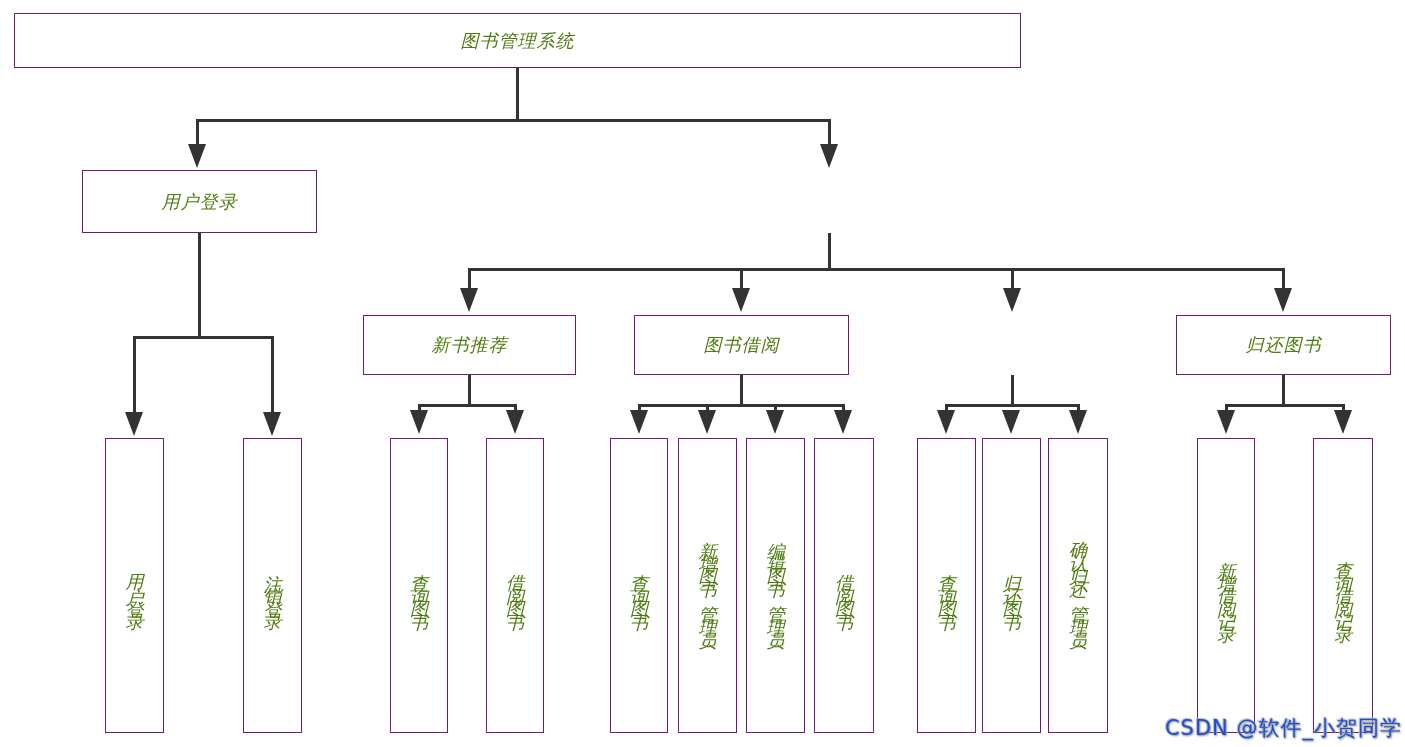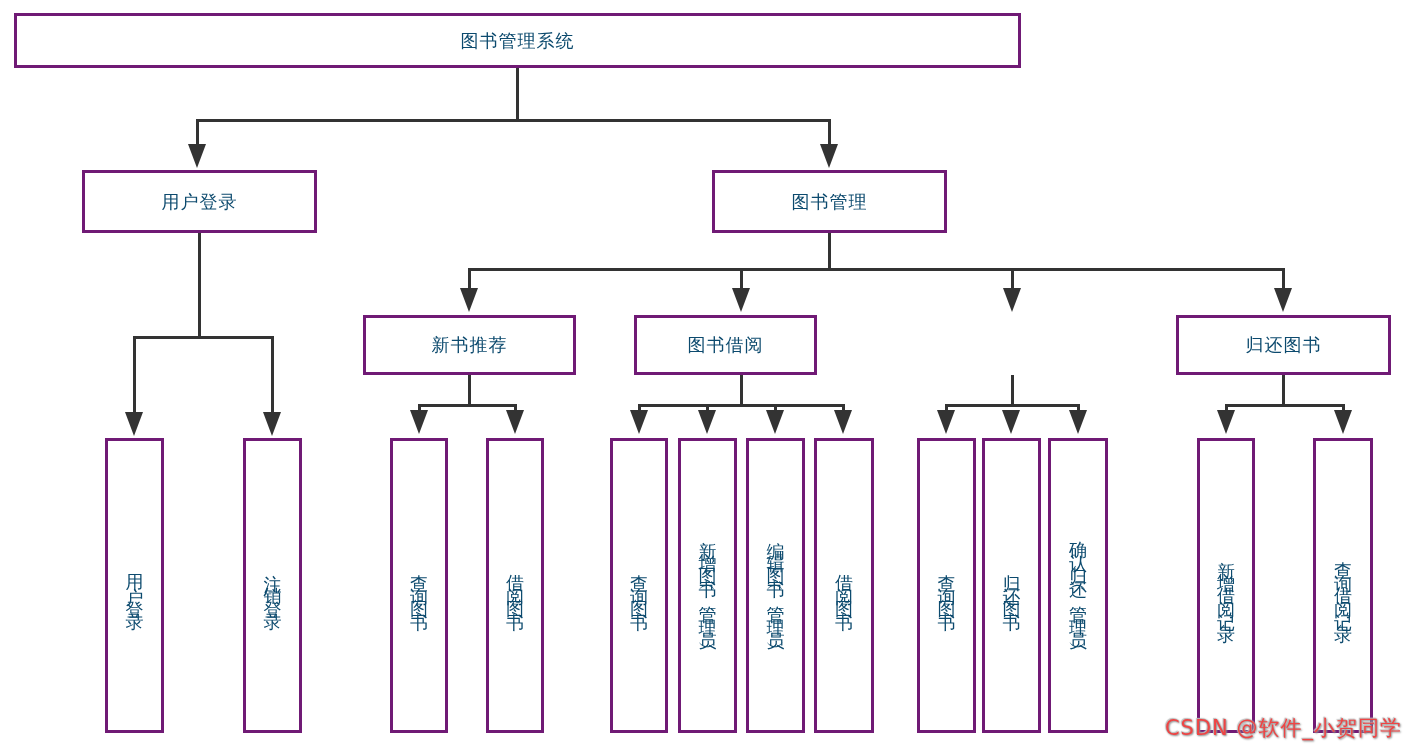--- a/index.html
+++ b/index.html
@@ -7,29 +7,30 @@
     position: relative;
     width: 1405px;
     height: 747px;
     background: #ffffff;
     font-family: "DejaVu Sans", sans-serif;
     overflow: hidden;
   }
   .box {
     position: absolute;
     box-sizing: border-box;
-    border: 3px solid #701a75;
+    border: 1px solid #701a75;
     background: #ffffff;
-    color: #0c4a6e;
+    color: #4d7c0f;
     display: flex;
     align-items: center;
     justify-content: center;
     font-size: 18px;
     letter-spacing: 1px;
     white-space: nowrap;
+    font-style: italic;
   }
   .vbox {
     writing-mode: vertical-rl;
     text-orientation: mixed;
     letter-spacing: 13px;
     font-size: 18px;
     white-space: normal;
     line-height: 1;
   }
   .cline {
@@ -43,37 +44,36 @@
     border-left: 9px solid transparent;
     border-right: 9px solid transparent;
     border-top: 24px solid #333333;
   }
   .watermark {
     position: absolute;
     right: 3px;
     bottom: 5px;
     font-size: 21px;
     letter-spacing: 1px;
-    color: #ef4444;
+    color: #1d4ed8;
     text-shadow: 1px 1px 2px #8e8e8e, -1px -1px 1px #bdbdbd, 0 0 2px #a5a5a5;
     z-index: 10;
   }
 </style>
 </head>
 <body>
 
 <div class="canvas" id="canvas">
 
   <div class="box" style="left:14px; top:13px; width:1007px; height:55px;">图书管理系统</div>
 
   <div class="box" style="left:82px; top:170px; width:235px; height:63px;">用户登录</div>
-  <div class="box" style="left:712px; top:170px; width:235px; height:63px;">图书管理</div>
 
   <div class="box" style="left:363px; top:315px; width:213px; height:60px;">新书推荐</div>
-  <div class="box" style="left:634px; top:315px; width:183px; height:60px;">图书借阅</div>
+  <div class="box" style="left:634px; top:315px; width:215px; height:60px;">图书借阅</div>
   <div class="box" style="left:1176px; top:315px; width:215px; height:60px;">归还图书</div>
 
   <div class="box vbox" style="left:105px; top:438px; width:59px; height:295px;">用户登录</div>
   <div class="box vbox" style="left:243px; top:438px; width:59px; height:295px;">注销登录</div>
 
   <div class="box vbox" style="left:390px; top:438px; width:58px; height:295px;">查询图书</div>
   <div class="box vbox" style="left:486px; top:438px; width:58px; height:295px;">借阅图书</div>
 
   <div class="box vbox" style="left:610px; top:438px; width:58px; height:295px;">查询图书</div>
   <div class="box vbox" style="left:678px; top:438px; width:59px; height:295px;">新增图书（管理员）</div>

